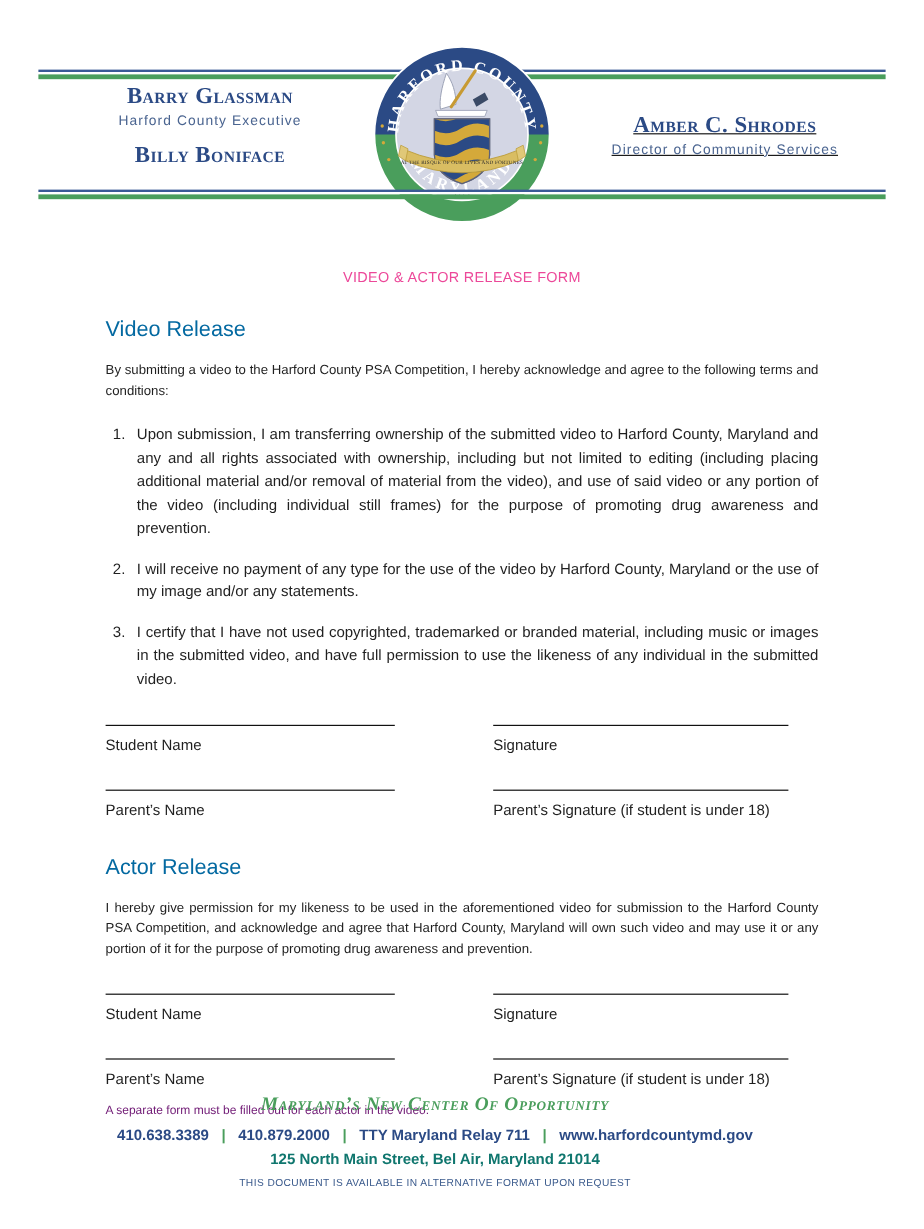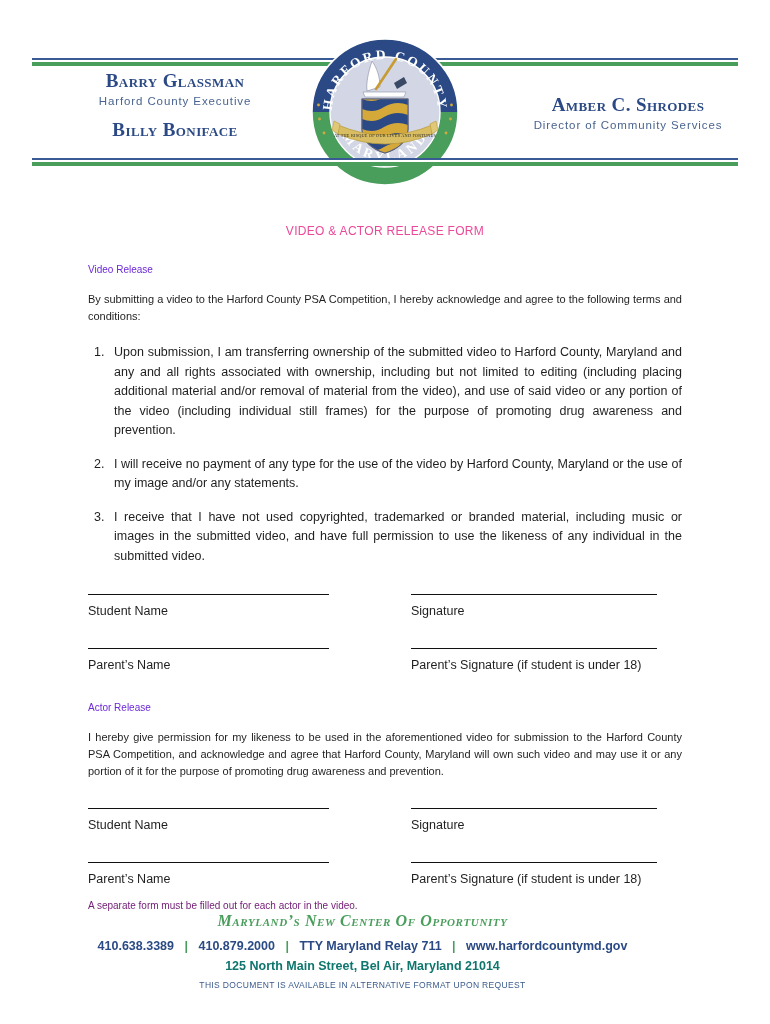--- a/index.html
+++ b/index.html
@@ -41,21 +41,21 @@
     background: #4a9e5c;
   }
   .rule-top { top: 58px; }
   .rule-bottom { top: 158px; }
 
   .name-block {
     position: absolute;
     text-align: center;
   }
   .name-block.left  { left: 42px;  top: 70px;  width: 266px; }
-  .name-block.right { left: 488px; top: 94px;  width: 280px; }
+  .name-block.right { left: 464px; top: 94px;  width: 280px; text-decoration: underline; }
 
   .official-name {
     font-family: "Liberation Serif", serif;
     font-weight: bold;
     color: #2b4a85;
     font-size: 19px;
     letter-spacing: 0.4px;
     font-variant: small-caps;
     line-height: 1.2;
     white-space: nowrap;
@@ -90,23 +90,23 @@
     width: 594px;
   }
   .form-title {
     text-align: center;
     font-size: 12px;
     letter-spacing: 0.3px;
     margin: 0 0 26px 0;
     color: #ec4899;
   }
   .section-label {
-    font-size: 10px;
+    font-size: 18px;
     margin: 0 0 16px 0;
-    color: #6d28d9;
+    color: #0369a1;
   }
   .body-para {
     font-size: 11px;
     line-height: 1.55;
     text-align: justify;
     margin: 0 0 14px 0;
     color: #1f1f1f;
   }
   .terms-list {
     margin: 18px 0 0 0;
@@ -302,21 +302,21 @@
     <li>
       <span class="num">1.</span>
       <span class="txt">Upon submission, I am transferring ownership of the submitted video to Harford County, Maryland and any and all rights associated with ownership, including but not limited to editing (including placing additional material and/or removal of material from the video), and use of said video or any portion of the video (including individual still frames) for the purpose of promoting drug awareness and prevention.</span>
     </li>
     <li>
       <span class="num">2.</span>
       <span class="txt">I will receive no payment of any type for the use of the video by Harford County, Maryland or the use of my image and/or any statements.</span>
     </li>
     <li>
       <span class="num">3.</span>
-      <span class="txt">I receive that I have not used copyrighted, trademarked or branded material, including music or images in the submitted video, and have full permission to use the likeness of any individual in the submitted video.</span>
+      <span class="txt">I certify that I have not used copyrighted, trademarked or branded material, including music or images in the submitted video, and have full permission to use the likeness of any individual in the submitted video.</span>
     </li>
   </ul>
 
   <div class="sig-block">
     <div class="sig-row">
       <div class="sig-cell">
         <div class="sig-line"></div>
         <div class="sig-caption">Student Name</div>
       </div>
       <div class="sig-cell spacer"></div>

